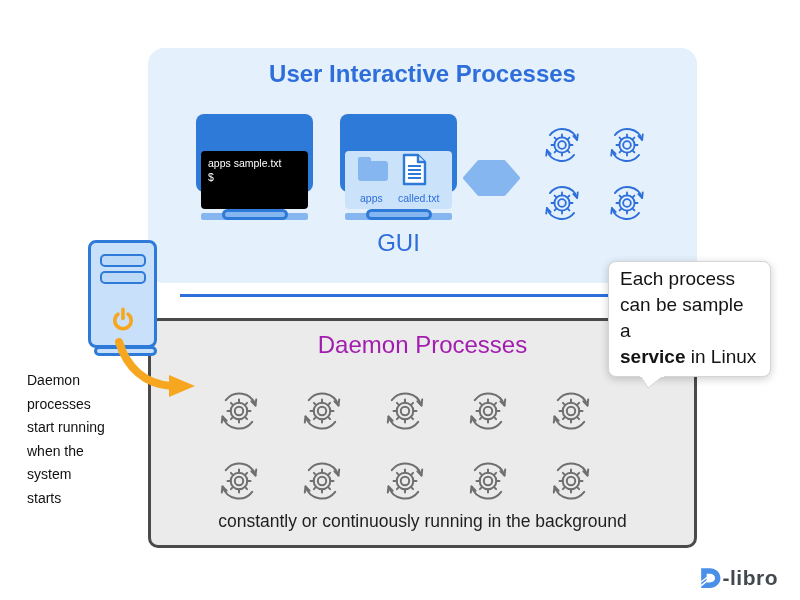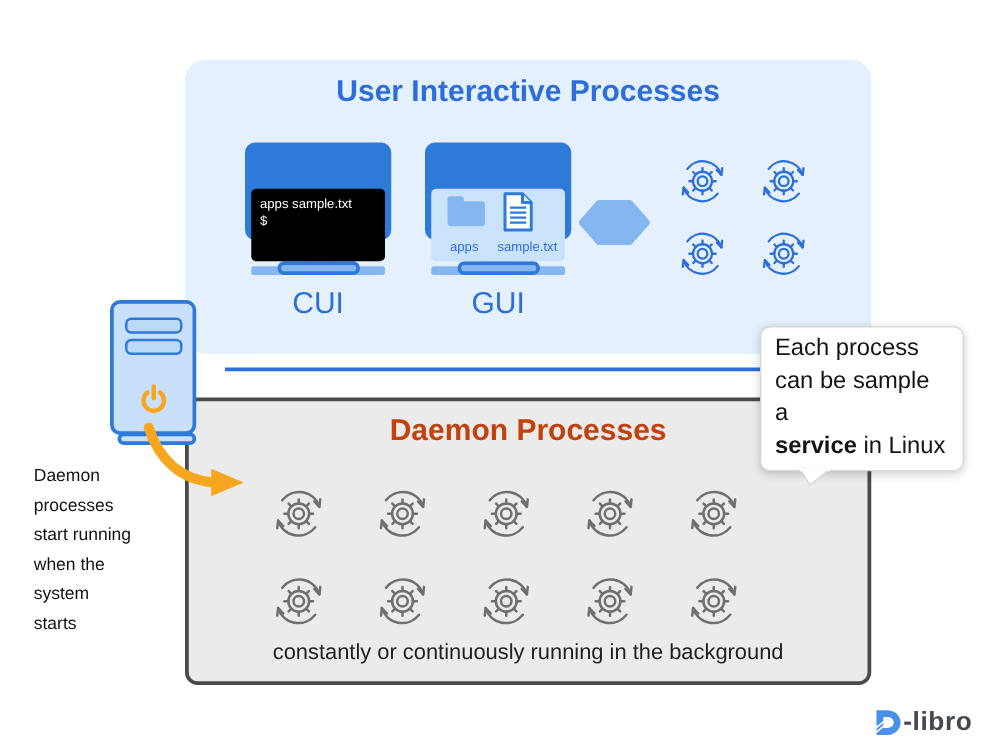--- a/index.html
+++ b/index.html
@@ -14,21 +14,21 @@
     font-family:"Liberation Sans",sans-serif;color:var(--text_dark);}
 
   
   .top-box{position:absolute;left:148px;top:48px;width:549px;height:235px;
     background:var(--light_blue_bg);border-radius:16px;z-index:1;}
   .top-title{position:absolute;left:148px;top:60px;width:549px;text-align:center;
     font-size:24px;font-weight:bold;color:var(--accent_blue);z-index:2;}
   .daemon-box{position:absolute;left:148px;top:318px;width:549px;height:230px;box-sizing:border-box;
     background:var(--daemon_bg);border:3px solid var(--daemon_border);border-radius:10px;z-index:1;}
   .daemon-title{position:absolute;left:148px;top:331px;width:549px;text-align:center;
-    font-size:24px;font-weight:bold;color:#c2410c;z-index:2;}
+    font-size:24px;font-weight:normal;color:#a21caf;z-index:2;}
   .daemon-caption{position:absolute;left:148px;top:511px;width:549px;text-align:center;
     font-size:17.5px;color:#1f1f1f;z-index:2;}
   .divider{position:absolute;left:180px;top:294px;width:428px;height:2.5px;
     background:var(--accent_blue);z-index:1;}
 
   
   .monitor{position:absolute;width:117px;top:114px;z-index:2;}
   .m-frame{background:var(--monitor_blue);border-radius:8px;height:78px;box-sizing:border-box;
     padding:5px 5px 4px;}
   .m-screen{border-radius:4px;height:58px;overflow:hidden;box-sizing:border-box;position:relative;margin-top:32px;}
@@ -94,38 +94,37 @@
     <div class="m-frame">
       <div class="m-screen cui">
         <div>apps  sample.txt</div>
         <div>$</div>
       </div>
       <div class="m-strip"></div>
     </div>
     <div class="m-neck"></div>
     <div class="m-base"></div>
   </div>
-  <div class="m-label" style="left:196px">CUI</div>
 
   <div class="monitor" style="left:340px">
     <div class="m-frame">
       <div class="m-screen gui">
         <div class="folder"></div>
         <svg class="doc-icon" width="25" height="33" viewBox="0 0 25 33">
           <path d="M2 2 h14 l7 7 v22 h-21 z" fill="#fff" stroke="#2e7ad9" stroke-width="2.4" stroke-linejoin="round"></path>
           <path d="M16 2 v7 h7" fill="#d9ebfc" stroke="#2e7ad9" stroke-width="2.4" stroke-linejoin="round"></path>
           <g stroke="#2e7ad9" stroke-width="1.8">
             <line x1="6" y1="13" x2="19" y2="13"></line>
               <line x1="6" y1="17" x2="19" y2="17"></line>
             <line x1="6" y1="21" x2="19" y2="21"></line>
               <line x1="6" y1="25" x2="19" y2="25"></line>
           </g>
         </svg>
         <div class="gui-label apps">apps</div>
-        <div class="gui-label file">sample.txt</div>
+        <div class="gui-label file">called.txt</div>
       </div>
       <div class="m-strip"></div>
     </div>
     <div class="m-neck"></div>
     <div class="m-base"></div>
   </div>
   <div class="m-label" style="left:340px">GUI</div>
 
   <svg class="sync-arrow" width="57" height="40" viewBox="0 0 57 40">
     <polygon points="2,20 16,4 41,4 55,20 41,36 16,36" fill="#85b6f0" stroke="#85b6f0" stroke-width="4" stroke-linejoin="round"></polygon>

